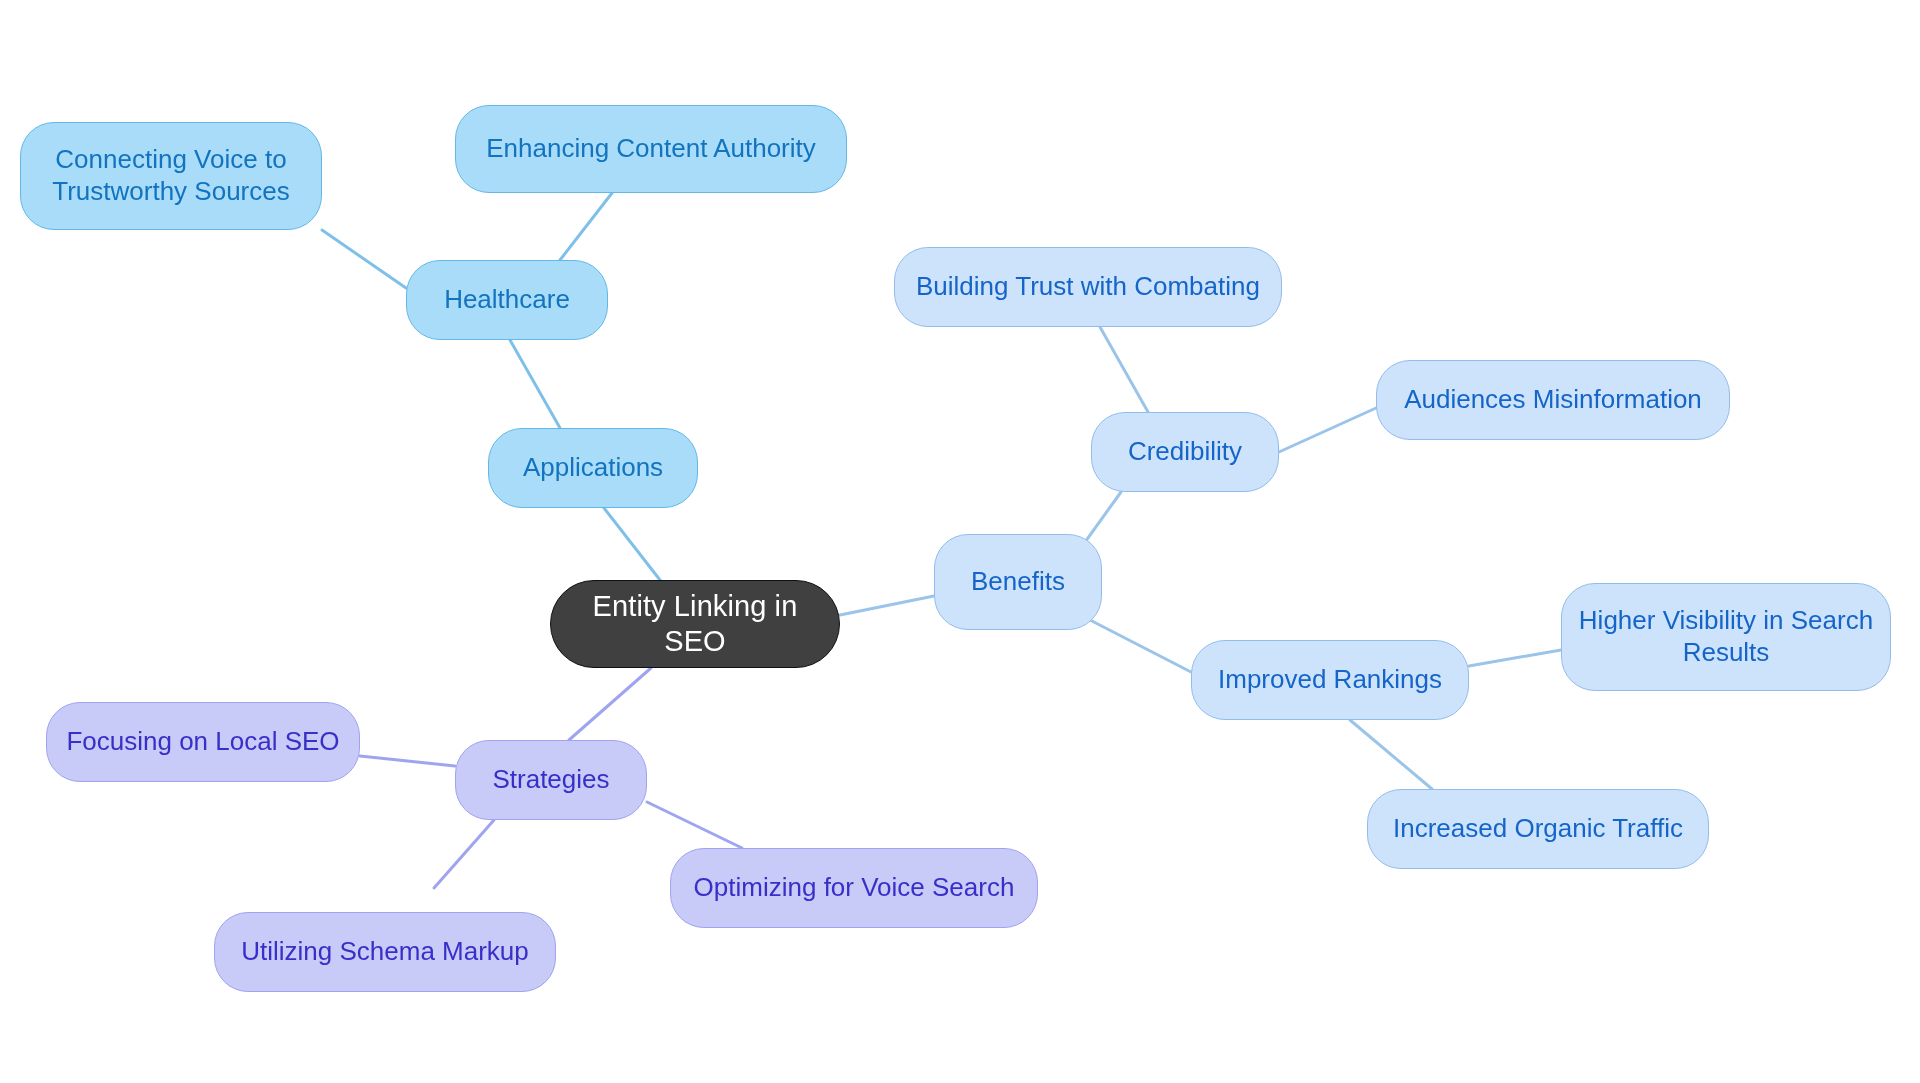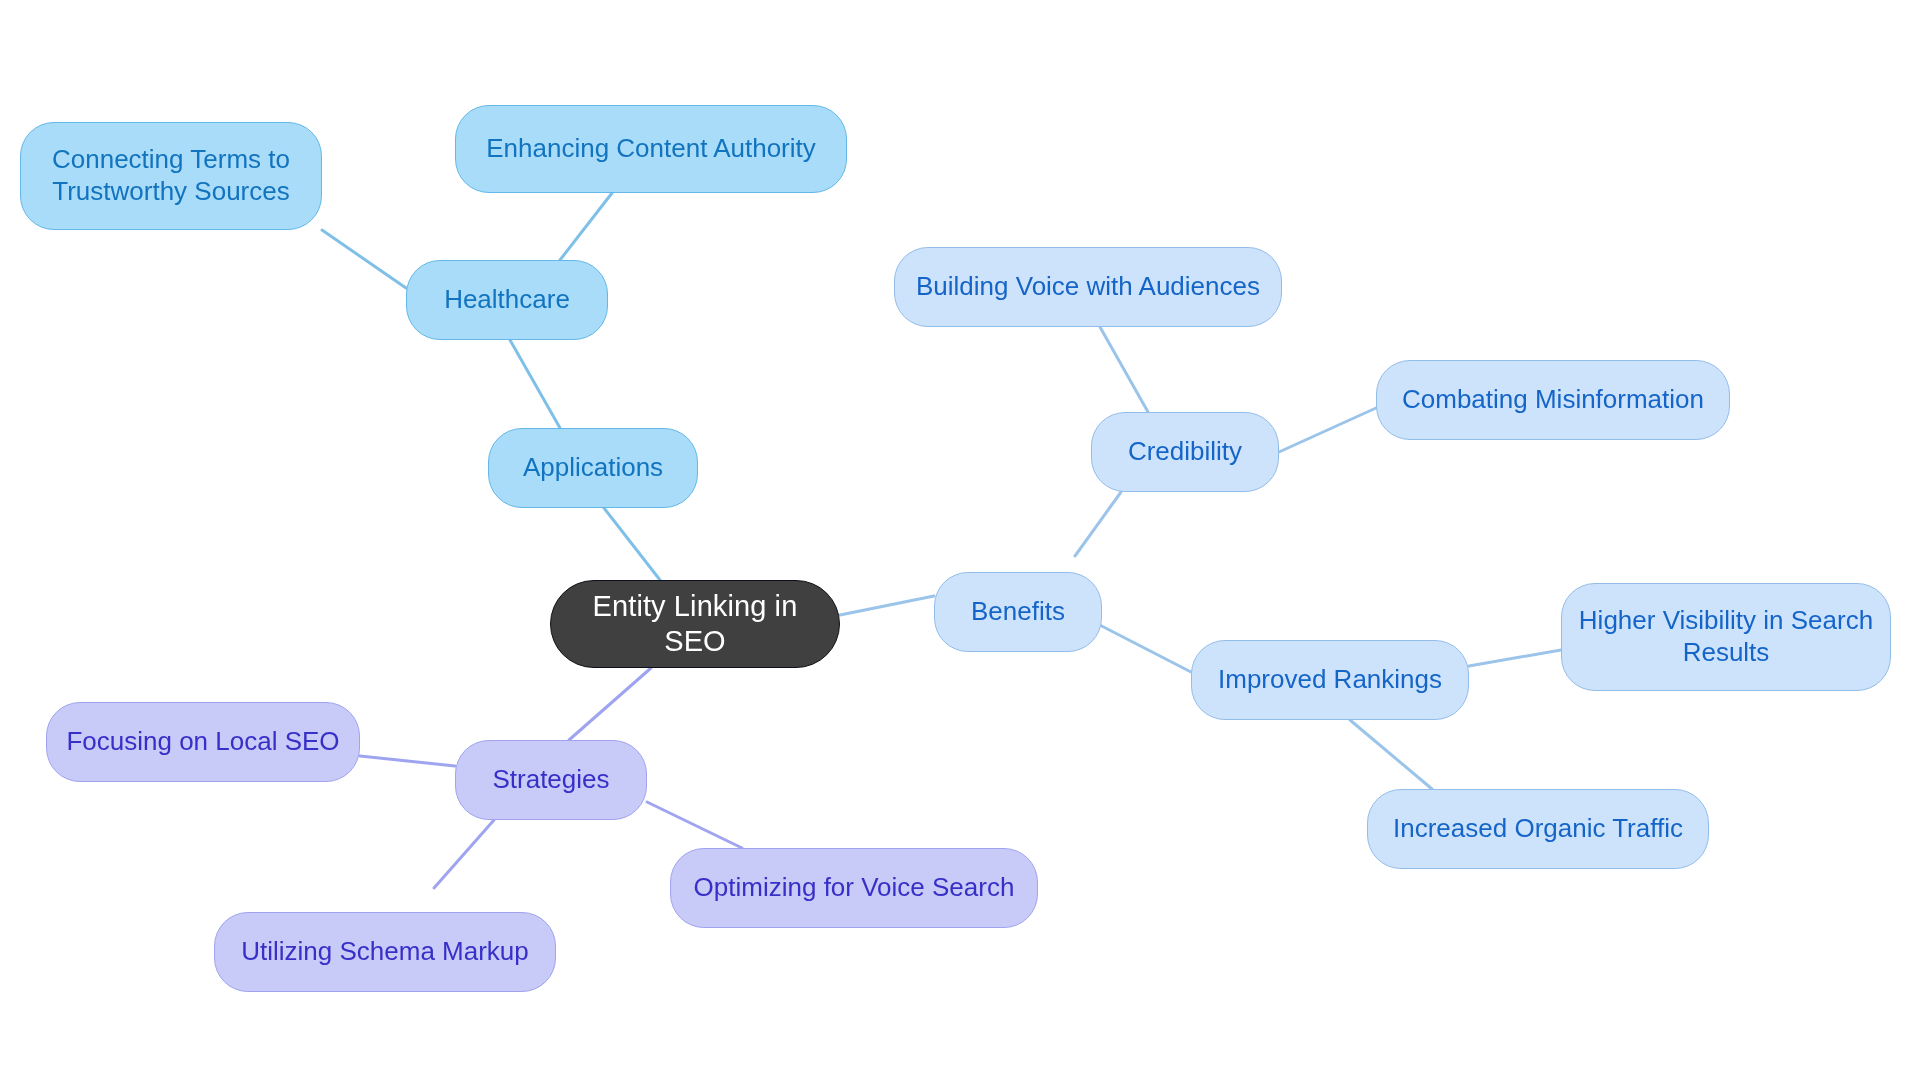--- a/index.html
+++ b/index.html
@@ -87,36 +87,36 @@
       <path d="M 1469 666 L 1561 650" stroke="#9BC4EA" stroke-width="3" stroke-linecap="round" fill="none"></path>
       <path d="M 1350 720 L 1432 789" stroke="#9BC4EA" stroke-width="3" stroke-linecap="round" fill="none"></path>
       <path d="M 651 668 L 569 740" stroke="#9FA4F0" stroke-width="3" stroke-linecap="round" fill="none"></path>
       <path d="M 455 766 L 360 756" stroke="#9FA4F0" stroke-width="3" stroke-linecap="round" fill="none"></path>
       <path d="M 494 820 L 434 888" stroke="#9FA4F0" stroke-width="3" stroke-linecap="round" fill="none"></path>
       <path d="M 647 802 L 742 848" stroke="#9FA4F0" stroke-width="3" stroke-linecap="round" fill="none"></path>
     </svg>
 
   <div class="node root" style="left: 550px; top: 580px; width: 290px; height: 88px;">Entity Linking in SEO</div>
 
-  <div class="node branch-a" style="left: 20px; top: 122px; width: 302px; height: 108px;">Connecting Terms to
+  <div class="node branch-a" style="left: 20px; top: 122px; width: 302px; height: 108px;">Connecting Voice to
 Trustworthy Sources</div>
 
   <div class="node branch-a" style="left: 455px; top: 105px; width: 392px; height: 88px;">Enhancing Content Authority</div>
 
   <div class="node branch-a" style="left: 406px; top: 260px; width: 202px; height: 80px;">Healthcare</div>
 
   <div class="node branch-a" style="left: 488px; top: 428px; width: 210px; height: 80px;">Applications</div>
 
-  <div class="node branch-b" style="left: 894px; top: 247px; width: 388px; height: 80px;">Building Voice with Audiences</div>
+  <div class="node branch-b" style="left: 894px; top: 247px; width: 388px; height: 80px;">Building Trust with Combating</div>
 
-  <div class="node branch-b" style="left: 1376px; top: 360px; width: 354px; height: 80px;">Combating Misinformation</div>
+  <div class="node branch-b" style="left: 1376px; top: 360px; width: 354px; height: 80px;">Audiences Misinformation</div>
 
   <div class="node branch-b" style="left: 1091px; top: 412px; width: 188px; height: 80px;">Credibility</div>
 
-  <div class="node branch-b" style="left: 934px; top: 572px; width: 168px; height: 80px;">Benefits</div>
+  <div class="node branch-b" style="left: 934px; top: 534px; width: 168px; height: 96px;">Benefits</div>
 
   <div class="node branch-b" style="left: 1561px; top: 583px; width: 330px; height: 108px;">Higher Visibility in Search
 Results</div>
 
   <div class="node branch-b" style="left: 1191px; top: 640px; width: 278px; height: 80px;">Improved Rankings</div>
 
   <div class="node branch-b" style="left: 1367px; top: 789px; width: 342px; height: 80px;">Increased Organic Traffic</div>
 
   <div class="node branch-c" style="left: 46px; top: 702px; width: 314px; height: 80px;">Focusing on Local SEO</div>
 

